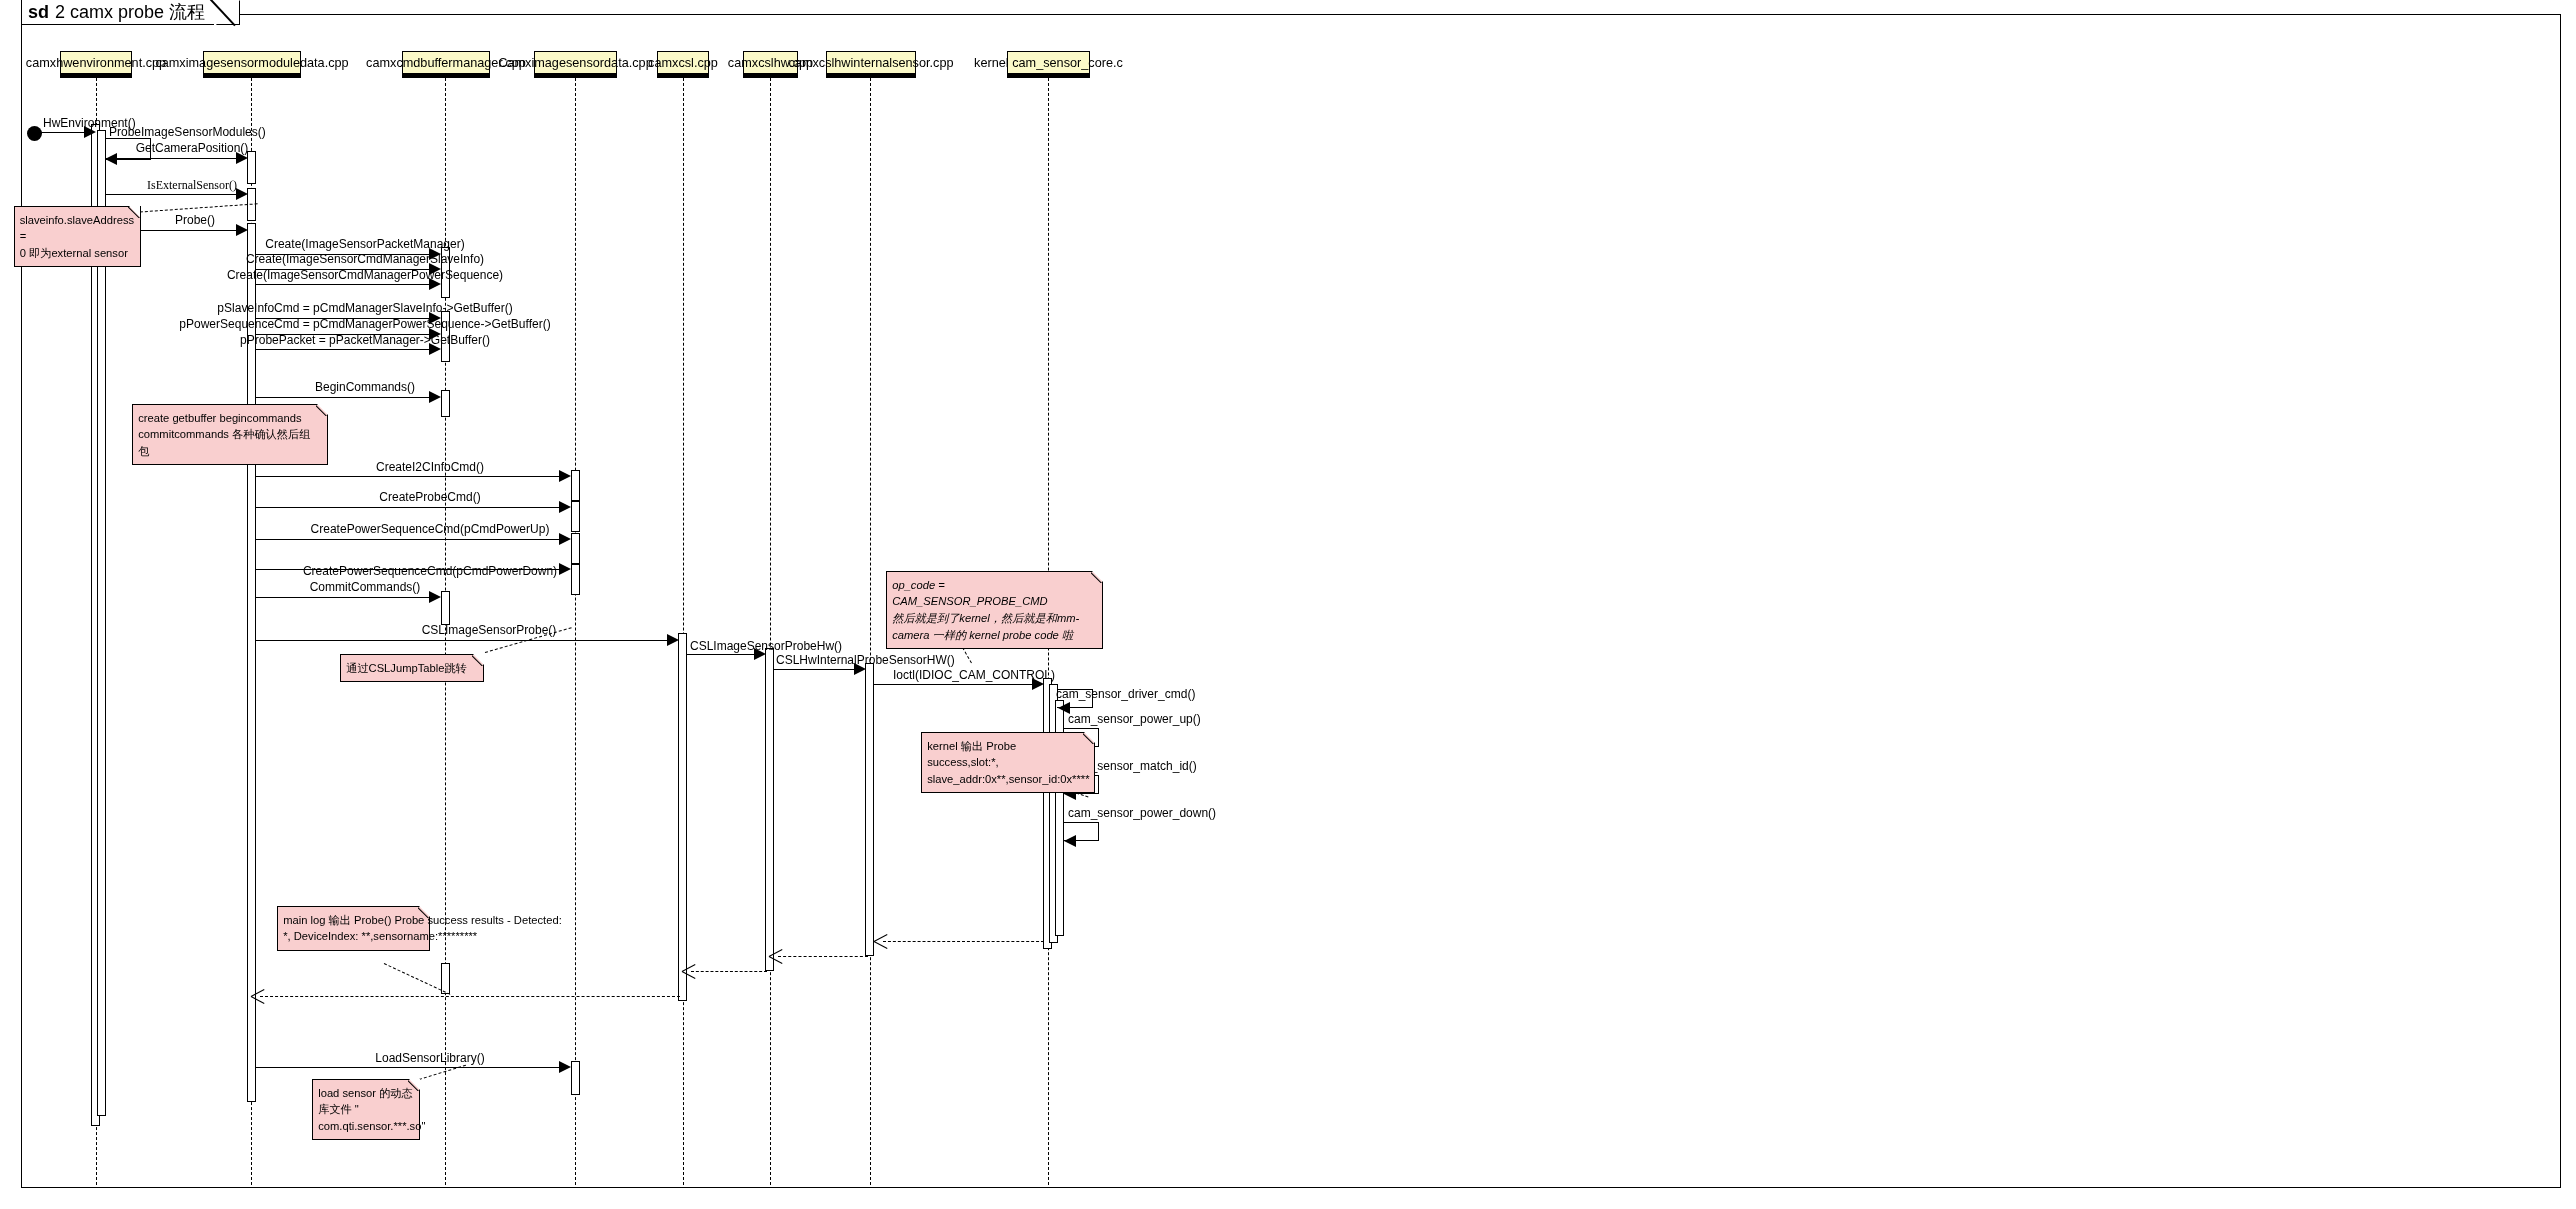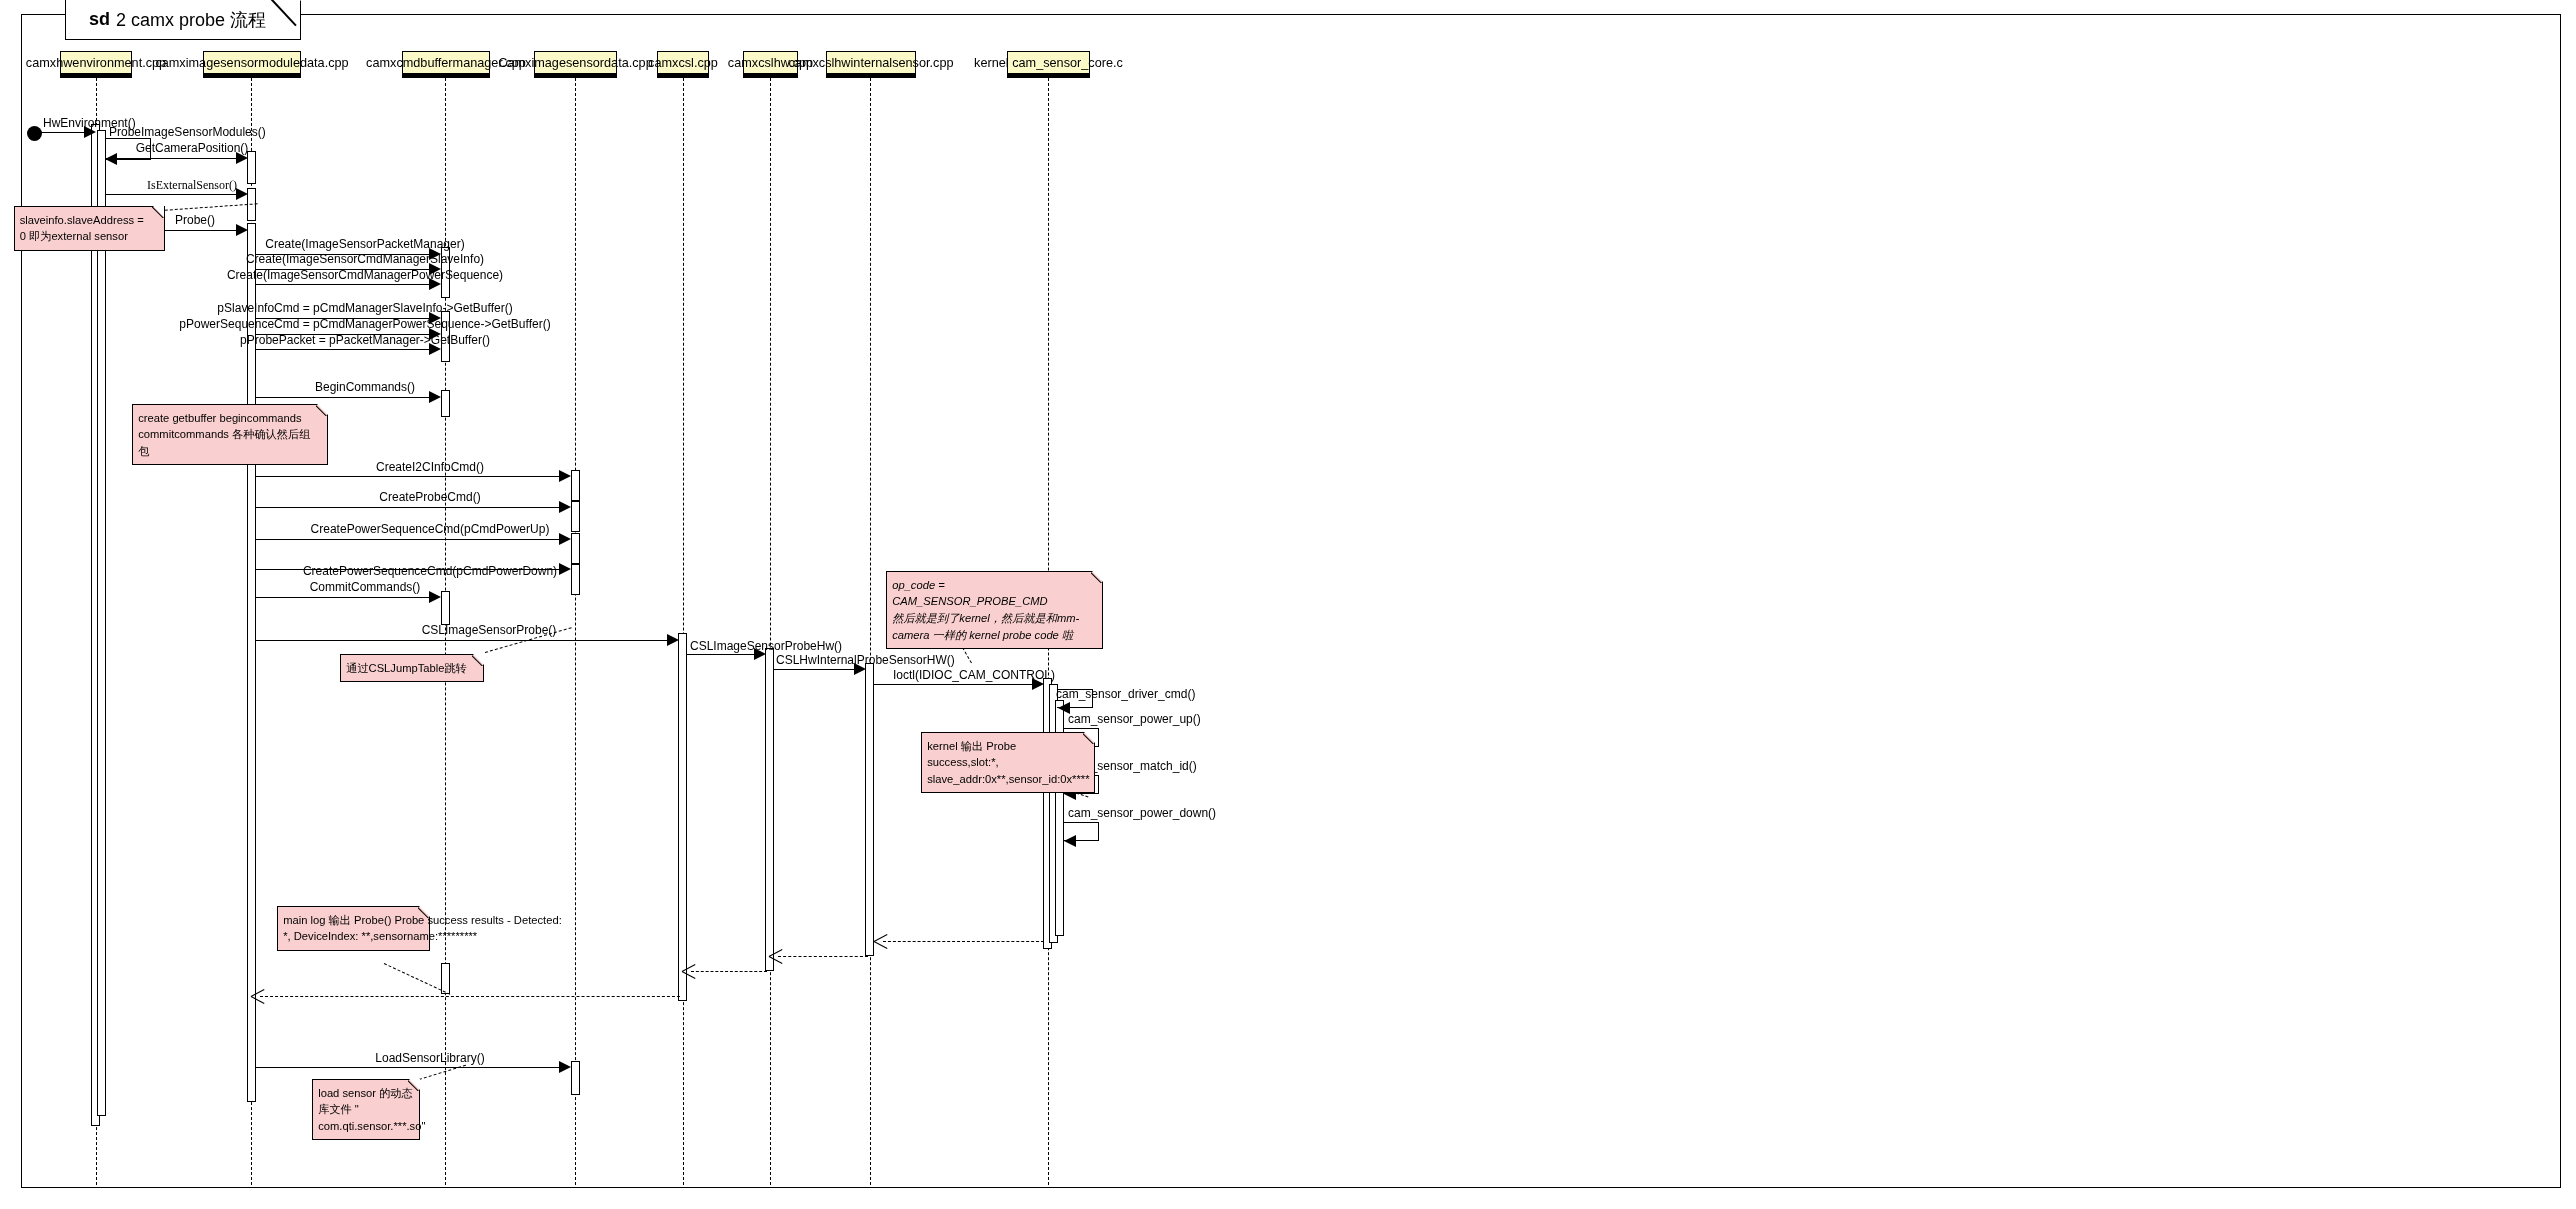--- a/index.html
+++ b/index.html
@@ -16,32 +16,31 @@
   .frame-border{
     position:absolute;
     left:21px; top:13.5px;
     width:2540px; height:1174px;
     border:1.5px solid #000;
     box-sizing:border-box;
   }
   .frame-tab{
     position:absolute;
     left:21px; top:0px;
-    height:40px;
+    height:25px;
     background:#ffffff;
     border:1.5px solid #000;
     border-top-width:0;
     box-sizing:border-box;
-    padding:0 34px 0 23px;
+    padding:0 34px 0 6px;
     display:flex;
     align-items:center;
     font-size:18px;
     color:#000;
     white-space:nowrap;
-    margin-left:44px;
   }
   .frame-tab .sd{font-weight:bold;margin-right:6px;}
   .frame-tab-clip{
     position:absolute;
     right:-1.5px; top:-1.5px;
     width:0;height:0;
     border-left:27px solid #fff;
     border-bottom:28px solid transparent;
   }
   .frame-tab-slash{
@@ -384,21 +383,21 @@
   <div class="msg-line dashed" style="left:691px; top:971px; width:76px;"></div>
   <div class="arrow-open-l" style="left:682px; top:964px;"></div>
 
   <div class="msg-line dashed" style="left:260px; top:996px; width:420px;"></div>
   <div class="arrow-open-l" style="left:251px; top:989px;"></div>
 
   <div class="msg-line" style="left:256px; top:1067px; width:310px;"></div>
   <div class="arrow-r" style="left:559px; top:1061px;"></div>
   <div class="msg-label center" style="left:412px; top:1052px;">LoadSensorLibrary()</div>
 
-  <div class="note" style="left:13.5px; top:206px; width:151px;">
+  <div class="note" style="left:13.5px; top:206px; width:127px;">
     <span class="fold"></span>
     <span class="fold-edge"></span>
     <div>slaveinfo.slaveAddress =</div>
     <div>0 即为external sensor</div>
   </div>
   <div class="note-link" style="left:90px; top:215px; width:168px; transform:rotate(-4deg);"></div>
 
   <div class="note" style="left:132px; top:404px; width:196px;">
     <span class="fold"></span>
     <span class="fold-edge"></span>

